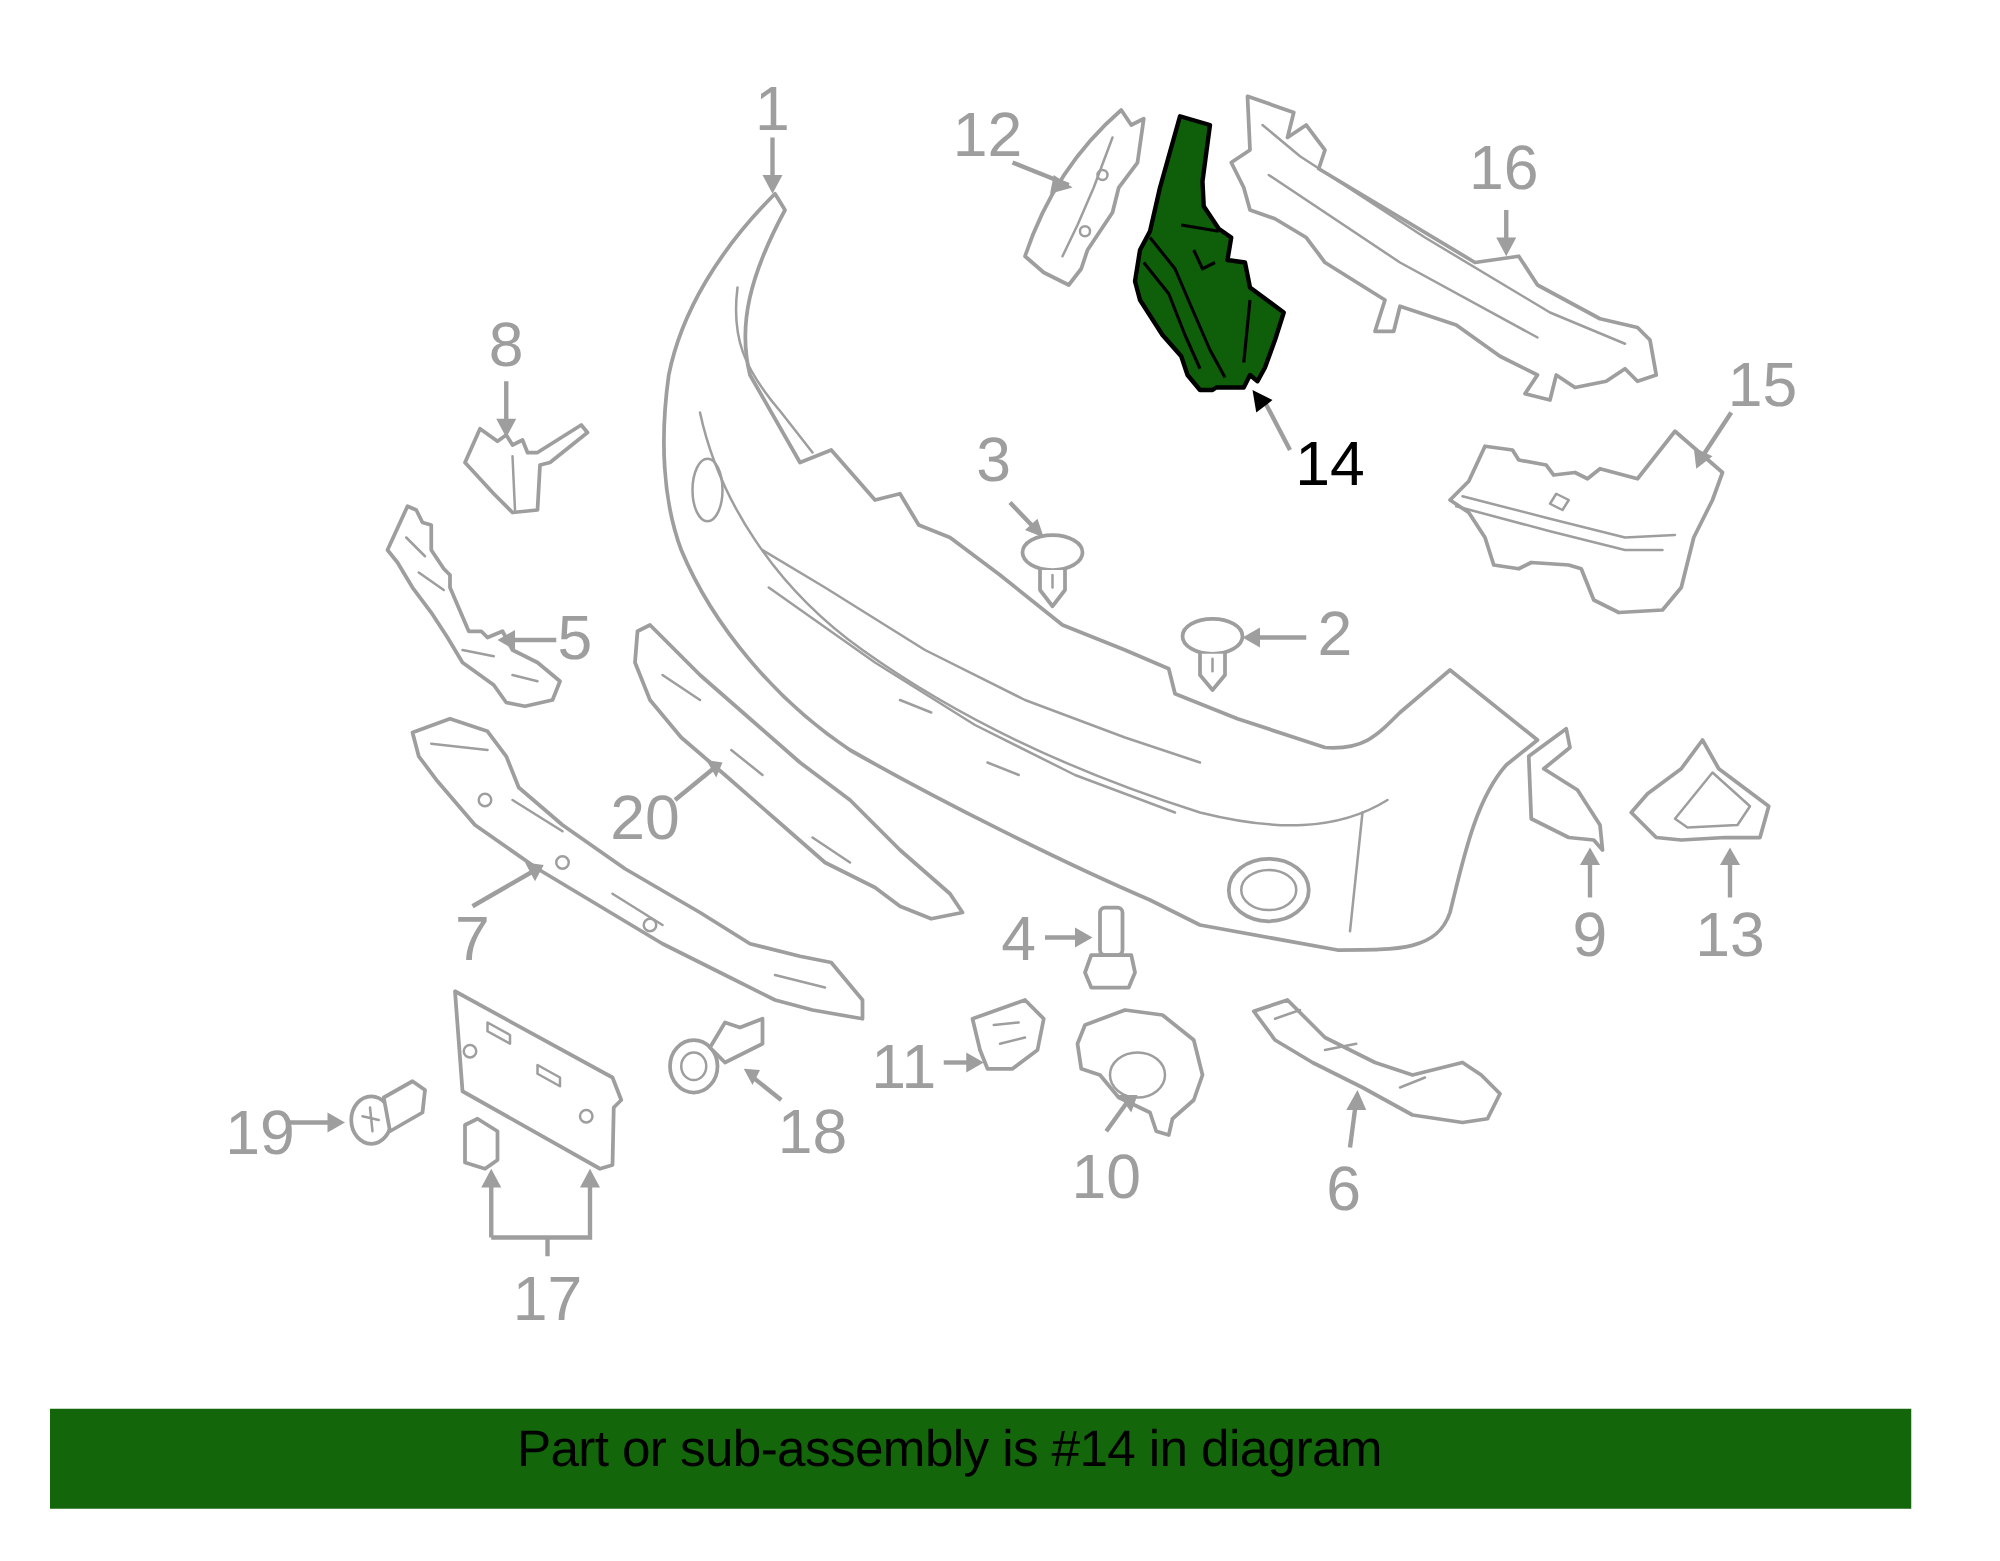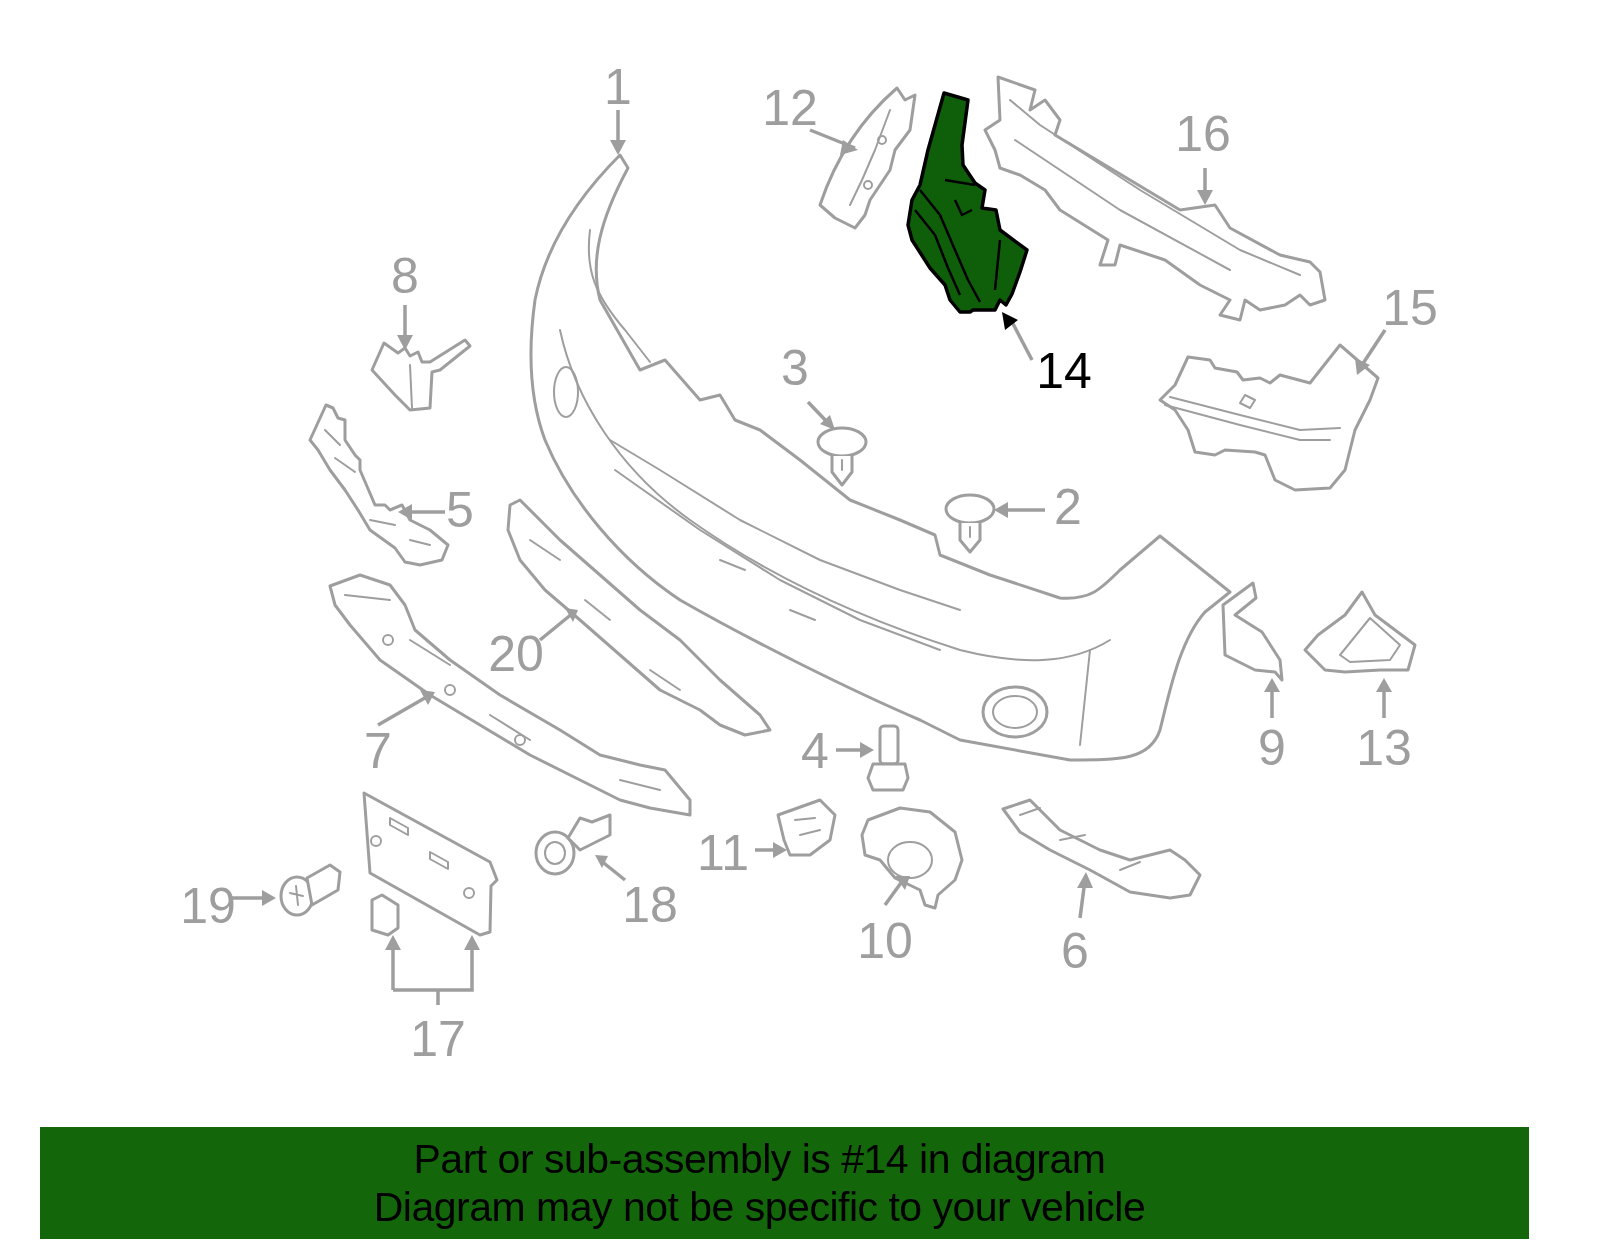--- a/index.html
+++ b/index.html
@@ -6,21 +6,21 @@
   body { width: 1600px; height: 1249px; position: relative; overflow: hidden;
          font-family: "Liberation Sans", sans-serif; }
   #diagram { position: absolute; left: 0; top: 0; width: 1600px; height: 1090px; }
   .part { fill: #ffffff; stroke: #9e9e9e; stroke-width: 3; stroke-linejoin: round; stroke-linecap: round; }
   .part-thin { fill: none; stroke: #9e9e9e; stroke-width: 2; stroke-linejoin: round; stroke-linecap: round; }
   .hl { fill: #0f5e0a; stroke: #000000; stroke-width: 3.5; stroke-linejoin: round; }
   .hl-line { fill: none; stroke: #000000; stroke-width: 2.5; stroke-linejoin: round; }
   .callout-line { stroke: #9e9e9e; stroke-width: 3.5; fill: none; }
   .num { font-family: "Liberation Sans", sans-serif; font-size: 50px; fill: #9e9e9e; }
   .num.active { fill: #000000; }
-  #banner { position: absolute; left: 40px; top: 1127px; width: 1489px; height: 112px;
+  #banner { position: absolute; left: 40px; top: 1127px; width: 1489px; height: 80px;
             background: #13670a; color: #000; text-align: center; }
   #banner .line { display: block; font-size: 41px; line-height: 48px; letter-spacing: -0.5px;
                   position: relative; left: -25px; }
   #banner .line:first-child { margin-top: 8px; }
 </style>
 </head>
 <body>
 
 <svg id="diagram" viewBox="0 0 1600 1090" xmlns="http://www.w3.org/2000/svg">
 
@@ -212,14 +212,13 @@
     <text class="num" x="1203" y="151" text-anchor="middle">16</text>
     <text class="num" x="438" y="1056" text-anchor="middle">17</text>
     <text class="num" x="650" y="922" text-anchor="middle">18</text>
     <text class="num" x="208" y="923" text-anchor="middle">19</text>
     <text class="num" x="516" y="671" text-anchor="middle">20</text>
   </g>
 </svg>
 
 <div id="banner">
   <span class="line">Part or sub-assembly is #14 in diagram</span>
-  <span class="line">Diagram may not be specific to your vehicle</span>
 </div>
 
 </body></html>

